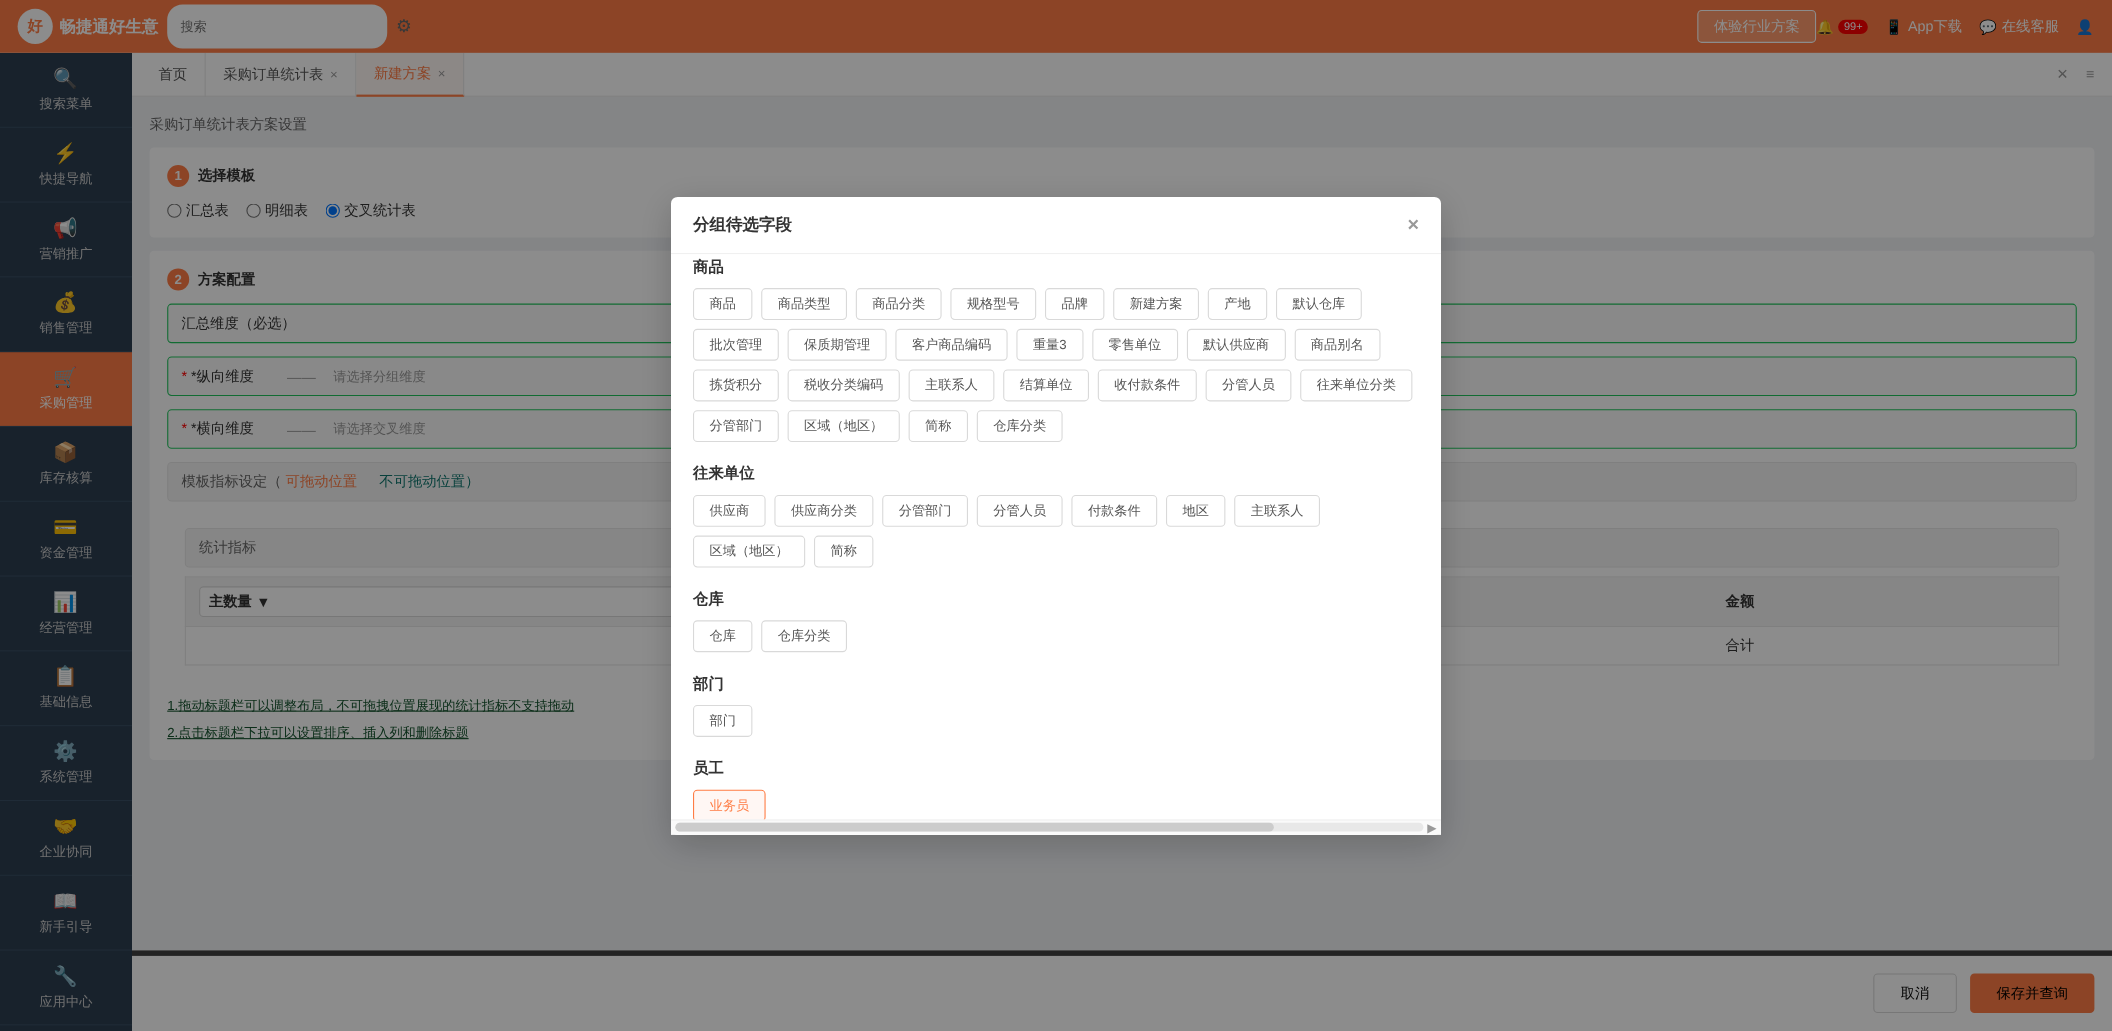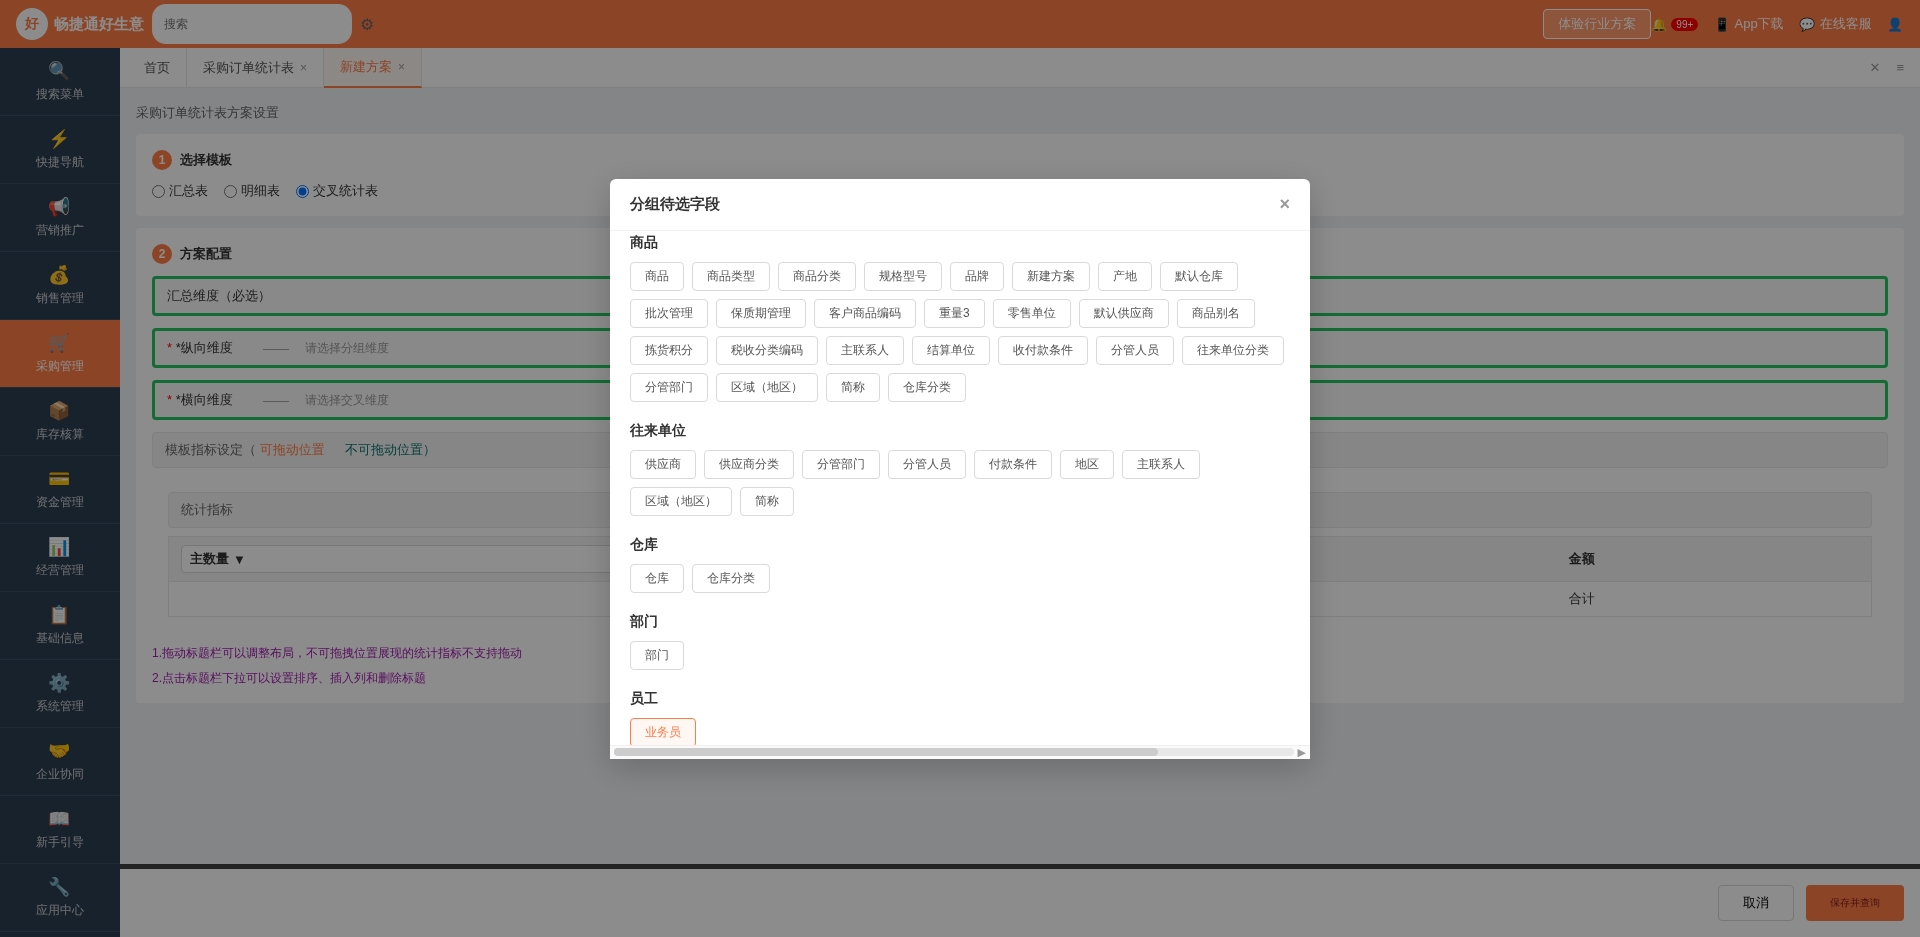--- a/index.html
+++ b/index.html
@@ -250,24 +250,24 @@
       border: 1px solid #d9d9d9;
       background: white;
       border-radius: 4px;
       cursor: pointer;
       font-size: 13px;
     }
     .btn-primary {
       padding: 8px 24px;
       border: none;
       background: #ff7d45;
-      color: #7f1d1d;
-      border-radius: 4px;
-      cursor: pointer;
-      font-size: 10px;
+      color: #000000;
+      border-radius: 4px;
+      cursor: pointer;
+      font-size: 13px;
     }
 
     
     .modal-overlay {
       position: fixed;
       top: 0; left: 0; right: 0; bottom: 0;
       background: rgba(0,0,0,0.45);
       z-index: 200;
       display: flex;
       align-items: center;
@@ -337,22 +337,23 @@
     .modal-body::-webkit-scrollbar { width: 6px; }
     .modal-body::-webkit-scrollbar-track { background: #f1f1f1; }
     .modal-body::-webkit-scrollbar-thumb { background: #ccc; border-radius: 3px; }
 
     .settings-gear {
       color: #666; cursor: pointer; font-size: 16px; margin-left: 8px;
     }
 
     .hint-text {
       font-size: 12px;
-      color: #a21caf;
+      color: #14532d;
       margin-top: 8px;
+      text-decoration: underline;
     }
 
     .checkbox-label {
       display: flex;
       align-items: center;
       gap: 6px;
       font-size: 13px;
     }
     .form-input {
       border: 1px solid #d9d9d9;
@@ -363,21 +364,21 @@
       outline: none;
     }
 
     .section-row {
       display: flex;
       align-items: center;
       gap: 12px;
       margin-bottom: 12px;
       padding: 8px 12px;
       background: #fafafa;
-      border: 3px solid #22c55e;
+      border: 1px solid #22c55e;
       border-radius: 4px;
     }
     .section-label {
       font-size: 13px;
       color: #333;
       min-width: 80px;
     }
     .required-star {
       color: red;
     }

